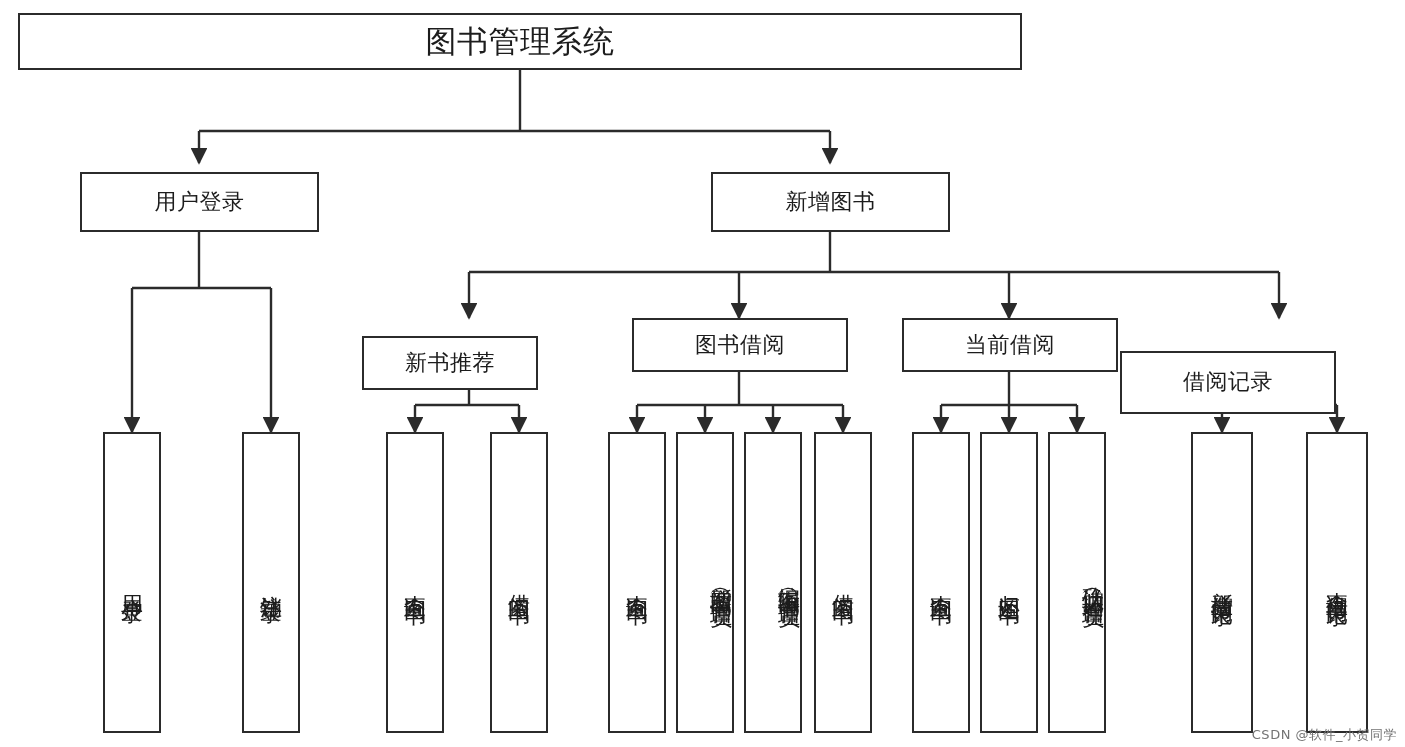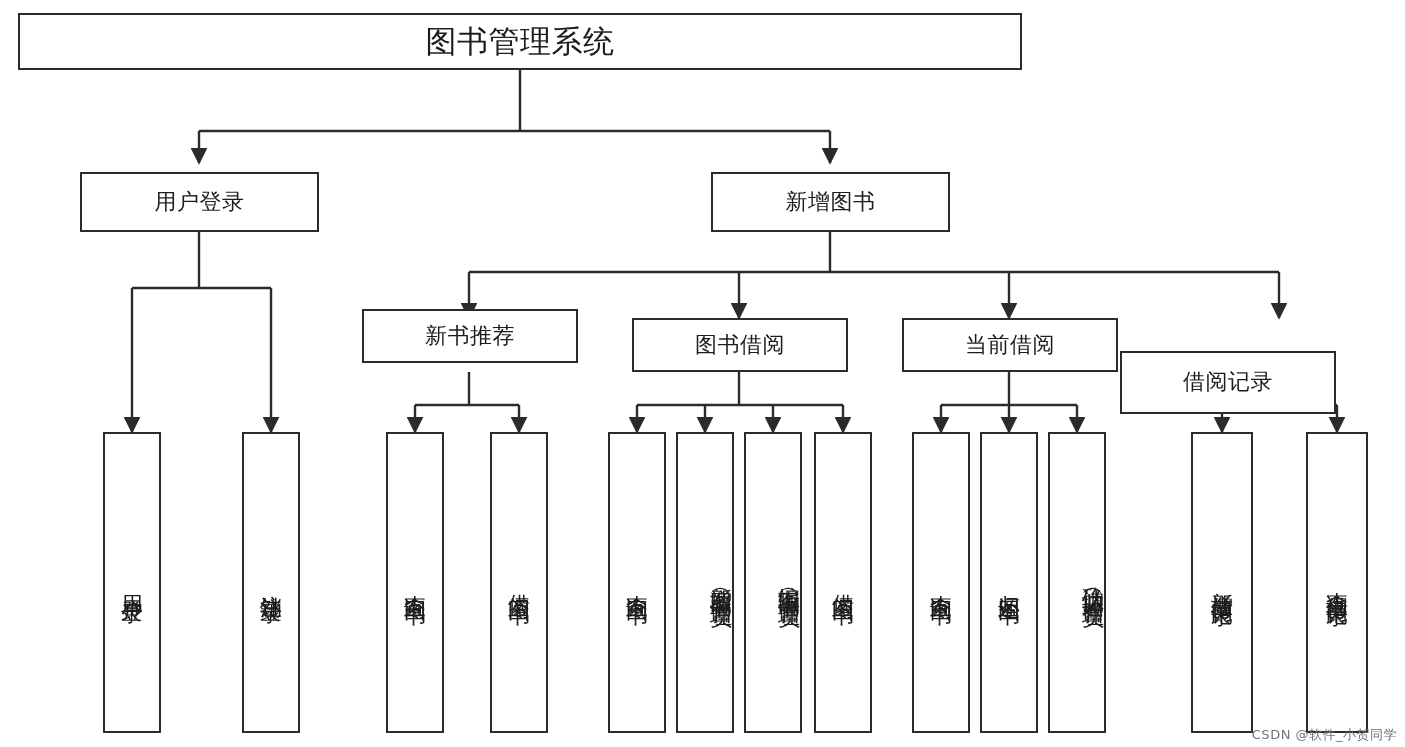--- a/index.html
+++ b/index.html
@@ -135,21 +135,21 @@
   </div>
 
   <div class="node h-node" style="left:80px; top:172px; width:239px; height:60px;">
     <span class="node-label">用户登录</span>
   </div>
 
   <div class="node h-node" style="left:711px; top:172px; width:239px; height:60px;">
     <span class="node-label">新增图书</span>
   </div>
 
-  <div class="node h-node" style="left:362px; top:309px; width:216px; height:54px;text-align:right;">
+  <div class="node h-node" style="left:362px; top:336px; width:176px; height:54px;text-align:right;">
     <span class="node-label">新书推荐</span>
   </div>
 
   <div class="node h-node" style="left:632px; top:318px; width:216px; height:54px;">
     <span class="node-label">图书借阅</span>
   </div>
 
   <div class="node h-node" style="left:902px; top:318px; width:216px; height:54px;text-align:right;">
     <span class="node-label">当前借阅</span>
   </div>

